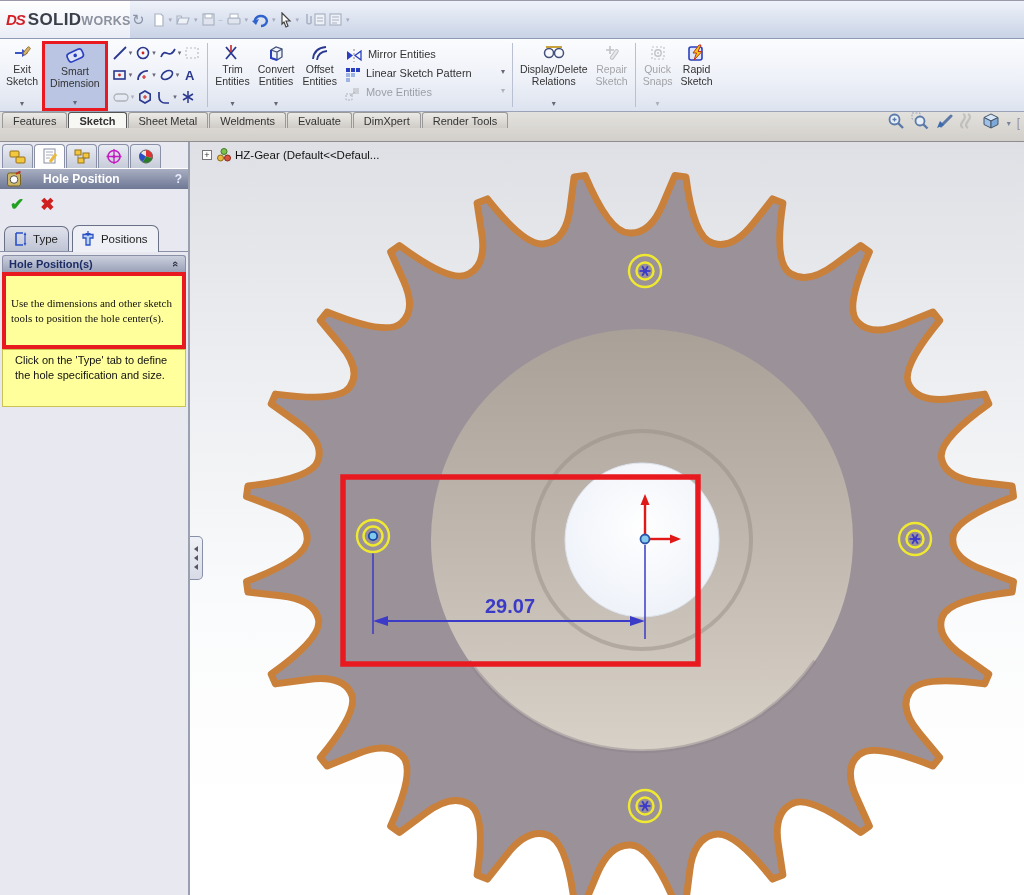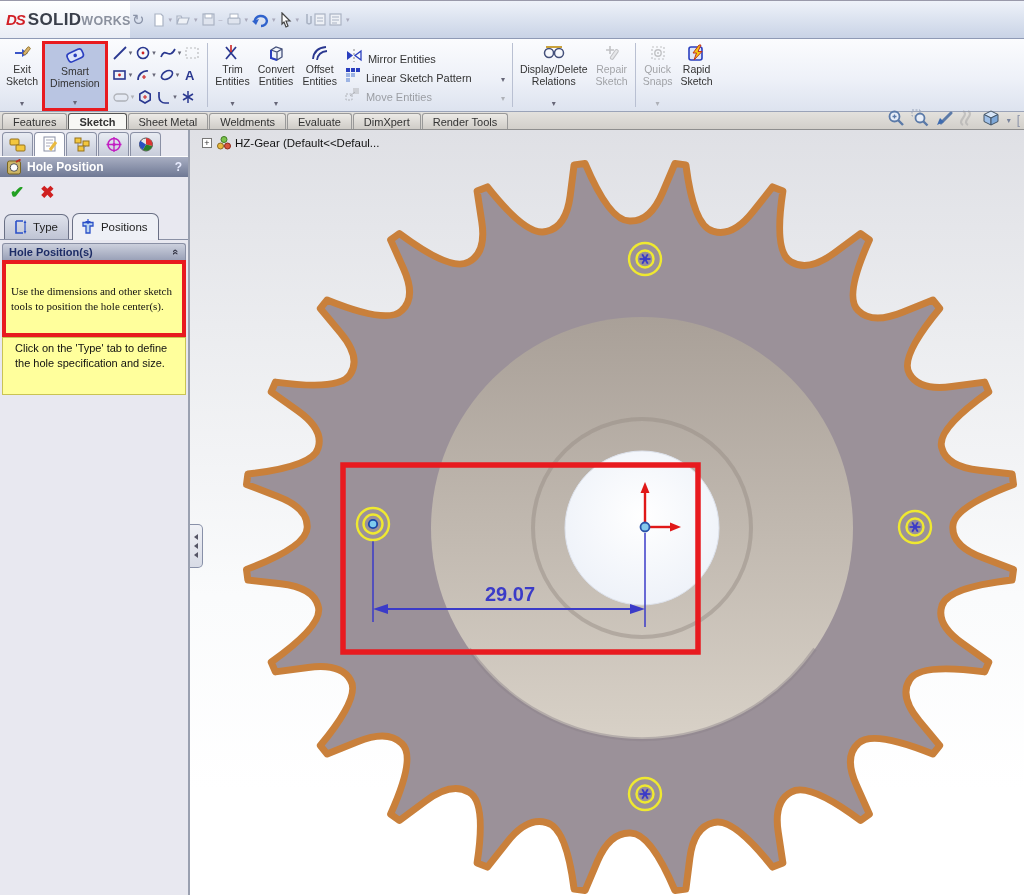--- a/index.html
+++ b/index.html
@@ -30,42 +30,42 @@
   .tb .ticon { height:20px; display:flex; align-items:center; justify-content:center; margin-bottom:1px; }
   .tb .caret { font-size:8px; color:#667; margin-top:auto; }
   .dis { opacity:.42; filter:grayscale(.9); }
   .vdiv { width:1px; background:#b9c0d2; margin:3px 3px; }
   .smart { background:#b9c5e2; border:3px solid var(--highlight,#e30f12); padding:1px 5px 0; margin:1px 0 0; height:70px; }
   .sketch-grid { display:grid; grid-template-rows:repeat(3,22px); grid-auto-flow:row; align-content:center; padding:1px 3px; }
   .sg-row { display:flex; align-items:center; gap:1px; }
   .sg-cell { display:flex; align-items:center; padding:0 1px; }
   .sg-cell .caret { font-size:7px; color:#667; margin-left:1px; }
   .listcol { display:flex; flex-direction:column; justify-content:center; gap:2px; padding:0 4px; }
-  .listrow { display:flex; align-items:flex-end; gap:5px; font-size:11px; color:#333; width:160px; }
+  .listrow { display:flex; align-items:flex-start; gap:5px; font-size:11px; color:#333; width:160px; }
   .listrow .caret { margin-left:auto; font-size:8px; color:#667; }
 
   
-  .tabsrow { height:18px; display:flex; align-items:center;
+  .tabsrow { height:30px; display:flex; align-items:flex-start;
     background:linear-gradient(#e3e1dd,#d2cfca); border-bottom:1px solid #8e8e8e; padding:0 0 0 2px; }
   .doctab { font-size:11px; color:#333; padding:2px 10px 1px; margin-right:1px;
     border:1px solid #999; border-bottom:none; border-radius:3px 3px 0 0;
     background:linear-gradient(#eceae6,#cfccc7); white-space:nowrap; }
   .doctab.active { background:#f7f7f4; font-weight:bold; border-color:#555; position:relative; }
   .headsup { margin-left:auto; display:flex; align-items:center; gap:6px; padding:0 4px 1px 0; }
   .headsup .caret { font-size:8px; color:#78839b; }
   .headsup .bracket { color:#8a93a8; font-size:12px; }
 
   
   .main { display:flex; height:777px; }
   .left-panel { width:190px; background:#e8e8f0; border-right:2px solid #9aa0b0; display:flex; flex-direction:column; }
   .icon-tabs { display:flex; gap:1px; padding:2px 2px 0; height:26px; background:#e8e8f0; }
   .ptab { width:31px; border:1px solid #8a90a5; border-bottom:none; border-radius:4px 4px 0 0;
     background:linear-gradient(#e9ecf3,#c7ccda); display:flex; align-items:center; justify-content:center; }
   .ptab.active { background:#fdfdfe; }
-  .pm-header { height:21px; display:flex; align-items:center; gap:5px; padding:0 6px;
+  .pm-header { height:21px; display:flex; align-items:center; gap:21px; padding:0 6px;
     background:linear-gradient(#a8aec2,#6e7894); border-top:1px solid #fff; color:#fff; }
   .pm-title { font-size:12px; font-weight:bold; flex:1; }
   .pm-help { font-weight:bold; font-size:12px; color:#e8ecff; }
   .pm-actions { height:30px; display:flex; align-items:center; gap:16px; padding:2px 10px; font-size:17px; }
   .ok-check { color:#22a022; font-weight:bold; }
   .cancel-x { color:#cf2020; font-weight:bold; }
   .pm-tabs { display:flex; align-items:flex-end; padding:4px 4px 0; border-bottom:1px solid #8a90a5; height:33px; }
   .pmtab { display:flex; align-items:center; gap:5px; font-size:11.5px; color:#222;
     border:1px solid #6a7085; border-bottom:none; border-radius:7px 7px 0 0;
     padding:4px 10px 4px 7px; margin-right:3px; background:linear-gradient(#dfe2ec,#bfc4d4); }

